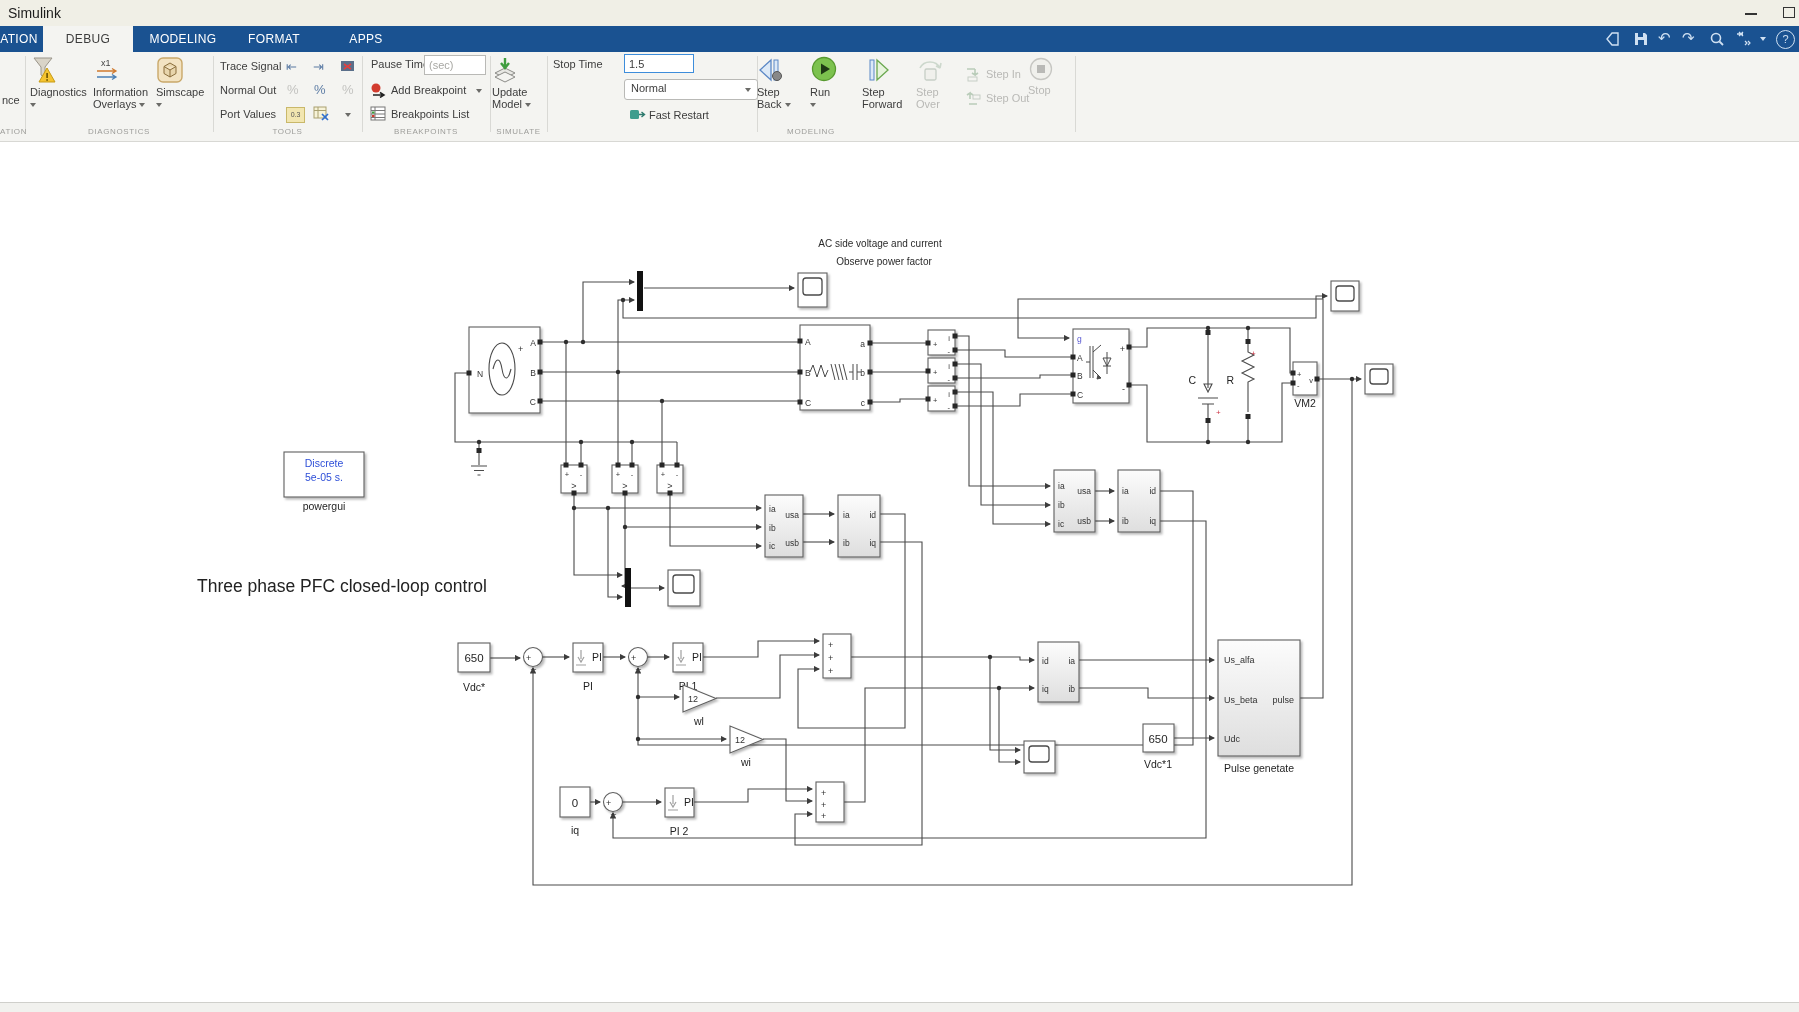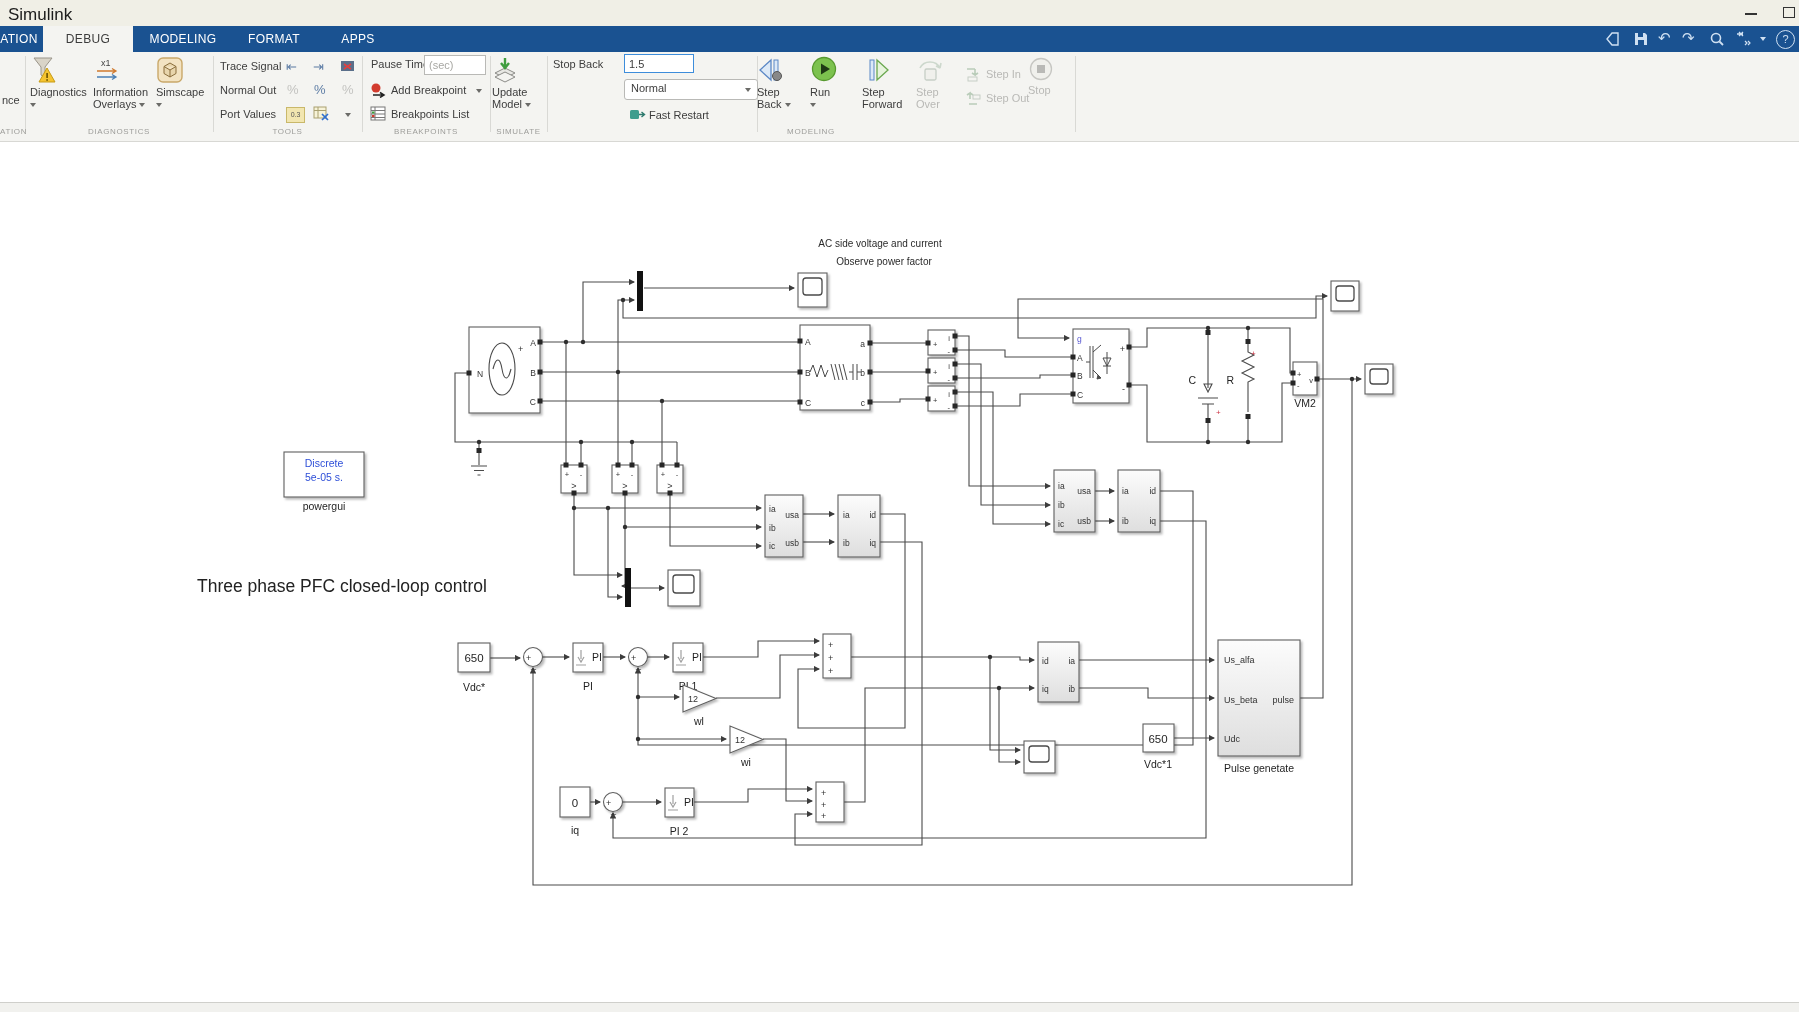--- a/index.html
+++ b/index.html
@@ -1,21 +1,21 @@
 <!DOCTYPE html>
 <html><head>
 <meta charset="utf-8">
 <style>
   html,body{margin:0;padding:0}
   body{width:1799px;height:1012px;overflow:hidden;position:relative;
        font-family:"Liberation Sans",sans-serif;background:#fff;color:#3d3d3d;}
   .abs{position:absolute}
   
   #titlebar{left:0;top:0;width:1799px;height:26px;background:#f0efe6;border-bottom:1px solid #e2e1d6}
-  #title-text{left:8px;top:5px;font-size:17px;color:#1c1c1c}
+  #title-text{left:8px;top:5px;font-size:14px;color:#1c1c1c}
   .winbtn{width:26px;height:20px;top:2px}
   
   #tabbar{left:0;top:26px;width:1799px;height:26px;background:#1a5291}
   .tab{top:26px;height:26px;line-height:26px;text-align:center;font-size:12px;color:#fff;letter-spacing:.03em;cursor:default}
   .tab.active{background:#f4f4f1;color:#3c3c3c}
   
   #ribbon{left:0;top:52px;width:1799px;height:89px;background:#f4f4f1;border-bottom:1px solid #d8d8d4}
   .divider{width:1px;background:#d9d9d5;top:56px;height:76px}
   .sectlbl{top:127px;font-size:8px;color:#9d9d9a;letter-spacing:.08em;text-align:center}
   .rtxt{font-size:11px;color:#3d3d3d;white-space:nowrap}
@@ -55,21 +55,21 @@
   <span class="abs winbtn" style="left:1776px">
     <span class="abs" style="left:7px;top:5px;width:10px;height:9px;border:1.5px solid #333"></span>
   </span>
 </div>
 
 <div class="abs" id="tabbar"></div>
 <div class="abs tab" style="left:0;width:38px">ATION</div>
 <div class="abs tab active" style="left:43px;width:90px">DEBUG</div>
 <div class="abs tab" style="left:140px;width:86px">MODELING</div>
 <div class="abs tab" style="left:231px;width:86px">FORMAT</div>
-<div class="abs tab" style="left:314px;width:88px">APPS</div>
+<div class="abs tab" style="left:322px;width:88px">APPS</div>
 
 <div class="abs" style="left:1604px;top:26px;width:195px;height:26px">
   <svg class="abs" style="left:0;top:4px" width="18" height="18">
       <polygon points="14,3 14,15 8,15 3,9 8,3" fill="none" stroke="#cfe0f2" stroke-width="1.4"></polygon>
     </svg>
   <svg class="abs" style="left:28px;top:4px" width="18" height="18">
       <path d="M3,3 H13 L15,5 V15 H3 Z" fill="#cfe0f2"></path>
       <rect x="6" y="10" width="6" height="5" fill="#1a5291"></rect>
       <rect x="6" y="3" width="5" height="4" fill="#1a5291"></rect>
     </svg>
@@ -171,21 +171,21 @@
   <svg width="26" height="28">
     <path d="M3,17 L13,12 L23,17 L13,22 Z" fill="#e8e8e4" stroke="#8a8a86"></path>
     <path d="M3,21 L13,16 L23,21 L13,26 Z" fill="#f4f4f1" stroke="#8a8a86"></path>
     <path d="M13,2 V10 M9,7 L13,12 L17,7" stroke="#3f9d3f" stroke-width="2.4" fill="none"></path>
   </svg>
   <div>Update</div>
   <div><span>Model</span> <span class="caret"></span></div>
 </div>
 <div class="abs sectlbl" style="left:490px;width:57px">SIMULATE</div>
 
-<div class="abs rtxt" style="left:553px;top:58px">Stop Back</div>
+<div class="abs rtxt" style="left:553px;top:58px">Stop Time</div>
 <input class="abs" id="stoptime-input" value="1.5" style="">
 <div class="abs" id="mode-select">
   <span>Normal</span>
   <span class="caret" style="position:absolute;right:6px;top:8px"></span>
 </div>
 <svg class="abs" style="left:629px;top:107px" width="17" height="15">
     <rect x="1" y="3" width="9" height="9" rx="1.5" fill="#3f9d8e"></rect>
     <path d="M10,7.5 l5,0 M12.5,5 L15.5,7.5 L12.5,10" stroke="#2e7a6e" stroke-width="1.4" fill="none"></path>
   </svg>
 <div class="abs rtxt" style="left:649px;top:109px">Fast Restart</div>

